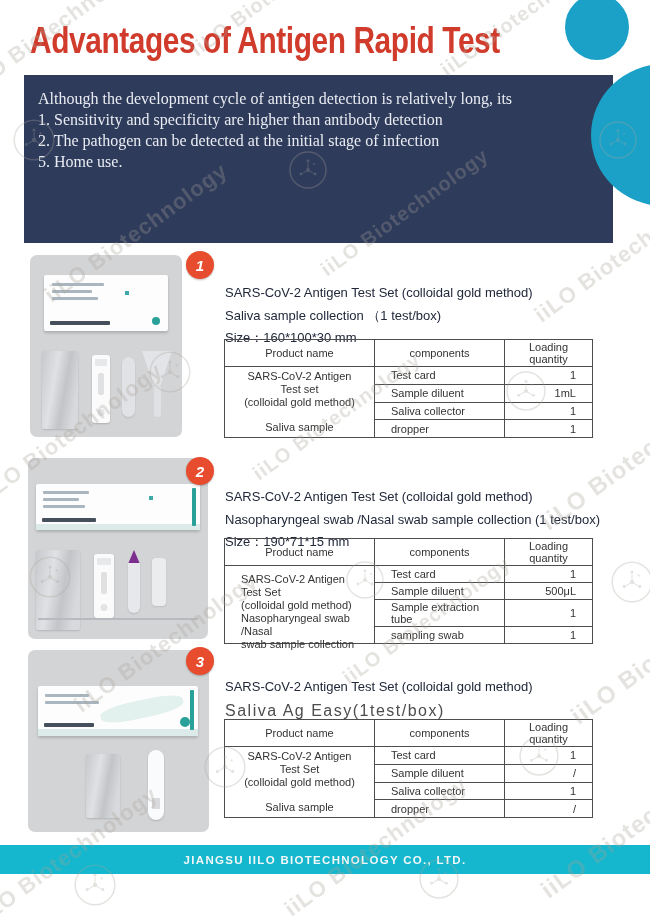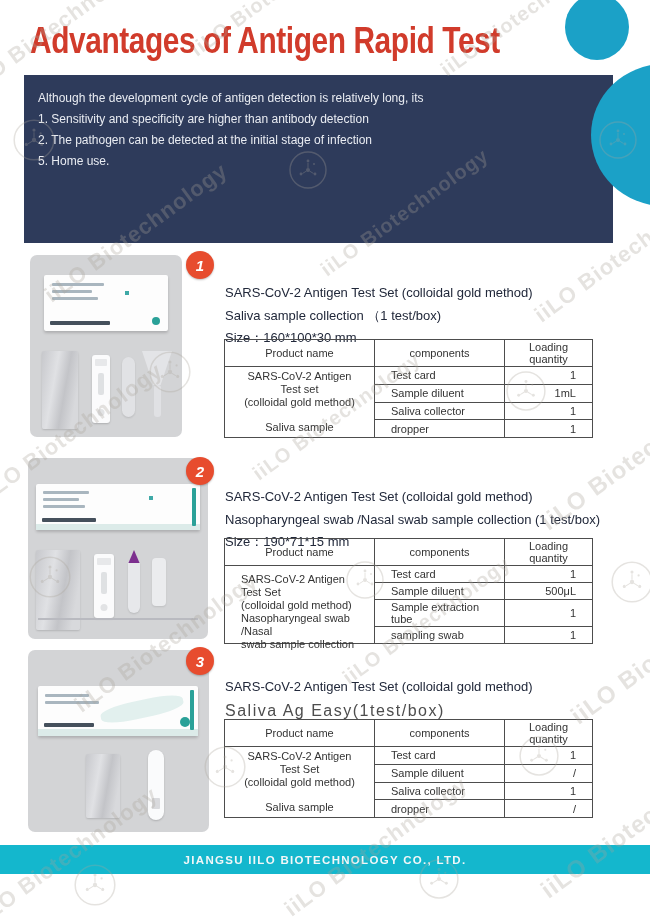--- a/index.html
+++ b/index.html
@@ -12,21 +12,21 @@
   .circle-big{left:591px;top:64px;width:146px;height:142px;}
 
   
   .page-title{position:absolute;left:30px;top:20px;margin:0;z-index:4;
     font-size:36px;font-weight:700;color:var(--title_red);letter-spacing:-0.5px;
     transform:scaleX(0.83);transform-origin:left top;white-space:nowrap;}
 
   
   .intro-box{position:absolute;left:24px;top:75px;width:589px;height:168px;
     background:var(--navy);z-index:2;box-sizing:border-box;padding:13px 0 0 14px;}
-  .intro-line{color:#e9ecf2;font-size:12px;line-height:21px;white-space:nowrap;}
+  .intro-line{color:#e9ecf2;font-size:16px;line-height:21px;white-space:nowrap;font-family:Liberation Serif, serif;}
 
   
   .badge{position:absolute;width:28px;height:28px;border-radius:50%;z-index:4;
     background:var(--badge);color:#fff;font-size:15px;font-weight:700;font-style:italic;
     display:flex;align-items:center;justify-content:center;box-shadow:0 1px 2px rgba(0,0,0,.25);}
   .sec-title{position:absolute;left:225px;width:420px;z-index:2;color:var(--text_dark);margin-top:30px;}
   .sec-title .t-line{font-size:13px;line-height:22.5px;}
   .sec-title .t-line-alt{font-size:16px;line-height:23px;color:#4d4d4d;letter-spacing:1.5px;}
 
   

